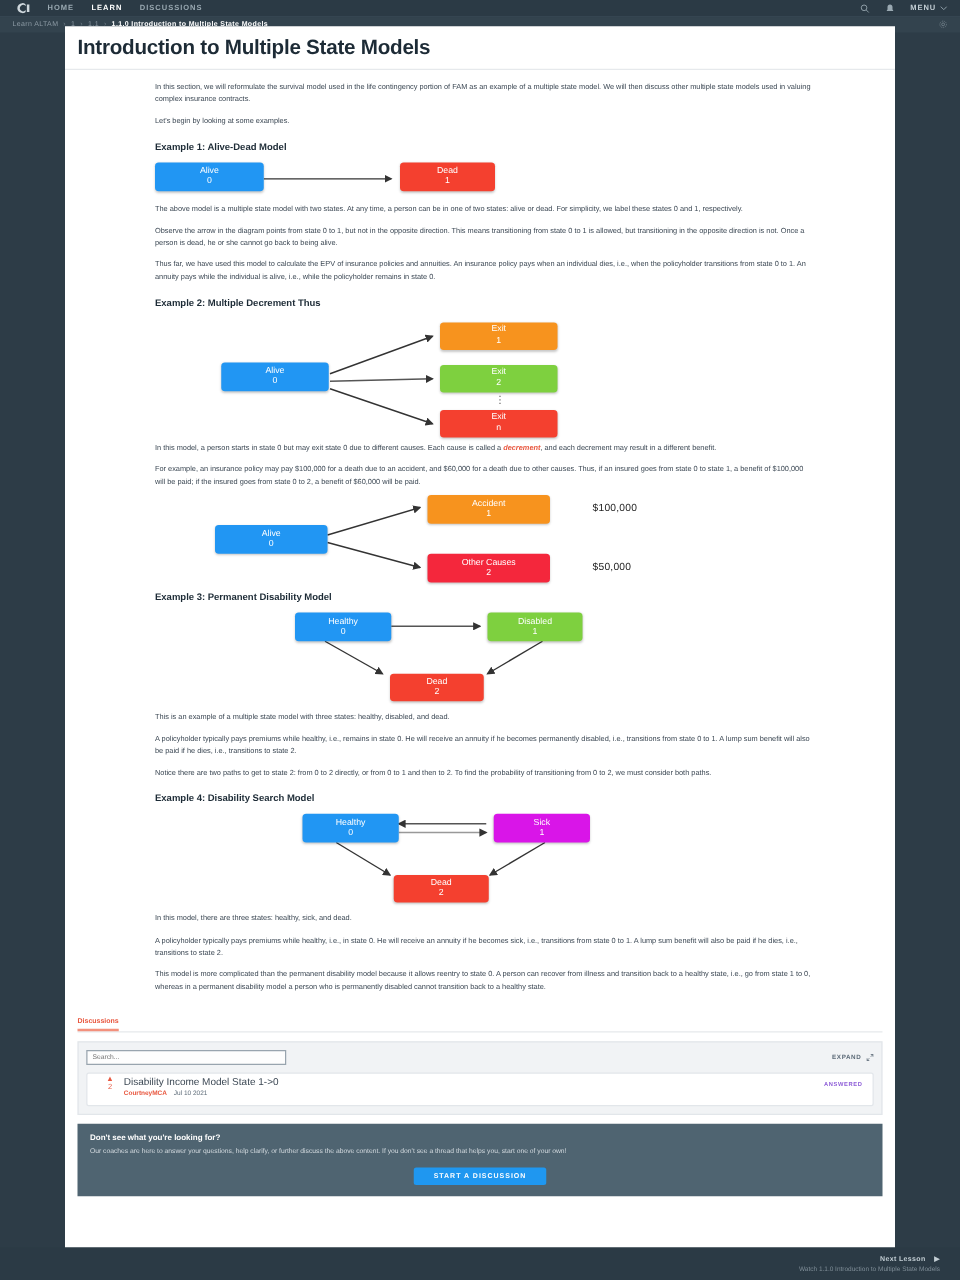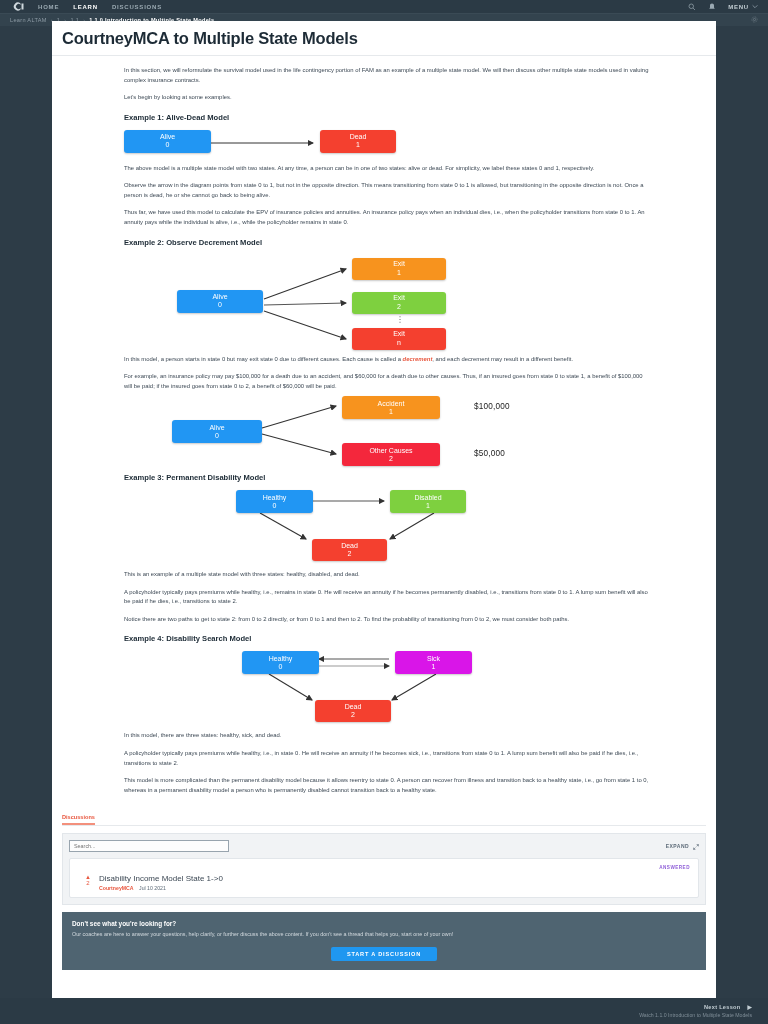--- a/index.html
+++ b/index.html
@@ -120,21 +120,21 @@
     padding:0 4px; outline:none;
     font-family:"Liberation Sans", sans-serif;
   }
   .toolbar-spacer { flex:1; }
   .expand-btn { color:#5d6b78; font-size:5px; font-weight:bold; letter-spacing:.5px; cursor:pointer; }
 
   .thread {
     margin-top:6px; background:#ffffff;
     border:1px solid #e2e6ea; border-radius:2px;
     display:flex; align-items:flex-start;
-    padding:15px 7px 6px 7px;
+    padding:2px 7px 6px 7px;
     position:relative;
   }
   .votebox { width:22px; text-align:center; color:#e8573f; padding-top:1px; }
   .vote-arrow { font-size:6px; line-height:5px; }
   .vote-count { font-size:6px; line-height:7px; }
   .thread-main { flex:1; }
   .thread-title { font-size:8px; color:#3c4854; margin-bottom:2px; }
   .thread-meta { font-size:5.2px; }
   .thread-author { color:#e8573f; font-weight:bold; }
   .thread-date { color:#5d6b78; margin-left:4px; }
@@ -215,21 +215,21 @@
   <span class="crumb-gear">
     <svg width="7" height="7" viewBox="0 0 16 16">
         <circle cx="8" cy="8" r="2.6" stroke="currentColor" stroke-width="1.3" fill="none"></circle>
         <circle cx="8" cy="8" r="6" stroke="currentColor" stroke-width="1.3" fill="none" stroke-dasharray="2 1.6"></circle>
       </svg>
   </span>
 </div>
 
 <div class="sheet">
 
-  <div class="lesson-title">CourtneyMCA to Multiple State Models</div>
+  <div class="lesson-title">Introduction to Multiple State Models</div>
 
   <div class="content">
 
     <p class="body">In this section, we will reformulate the survival model used in the life contingency portion of FAM as an example of a multiple state model. We will then discuss other multiple state models used in valuing complex insurance contracts.</p>
     <p class="body">Let's begin by looking at some examples.</p>
 
     <h3 class="example">Example 1: Alive-Dead Model</h3>
     <div class="diagram" style="height:26px;">
       <svg class="arrows" width="400" height="26">
         <defs>
@@ -246,21 +246,21 @@
       <div class="node" style="left:196px; top:0px; width:76px; height:23px; background:#f4402f;">
         <span class="nlabel">Dead</span>
         <span class="nnum">1</span>
       </div>
     </div>
 
     <p class="body">The above model is a multiple state model with two states. At any time, a person can be in one of two states: alive or dead. For simplicity, we label these states 0 and 1, respectively.</p>
     <p class="body">Observe the arrow in the diagram points from state 0 to 1, but not in the opposite direction. This means transitioning from state 0 to 1 is allowed, but transitioning in the opposite direction is not. Once a person is dead, he or she cannot go back to being alive.</p>
     <p class="body">Thus far, we have used this model to calculate the EPV of insurance policies and annuities. An insurance policy pays when an individual dies, i.e., when the policyholder transitions from state 0 to 1. An annuity pays while the individual is alive, i.e., while the policyholder remains in state 0.</p>
 
-    <h3 class="example">Example 2: Observe Decrement Model</h3>
+    <h3 class="example">Example 2: Multiple Decrement Thus</h3>
     <div class="diagram" style="height:92px;">
       <svg class="arrows" width="400" height="92">
         <defs>
             <marker id="ah2" markerWidth="6" markerHeight="6" refX="5" refY="3" orient="auto">
               <path d="M0,0 L6,3 L0,6 z" fill="#333"></path>
             </marker>
           </defs>
         <line x1="140" y1="44" x2="222" y2="14" stroke="#333" stroke-width="1.1" marker-end="url(#ah2)"></line>
         <line x1="140" y1="50" x2="222" y2="48" stroke="#555" stroke-width="1.1" marker-end="url(#ah2)"></line>
         <line x1="140" y1="56" x2="222" y2="84" stroke="#333" stroke-width="1.1" marker-end="url(#ah2)"></line>

